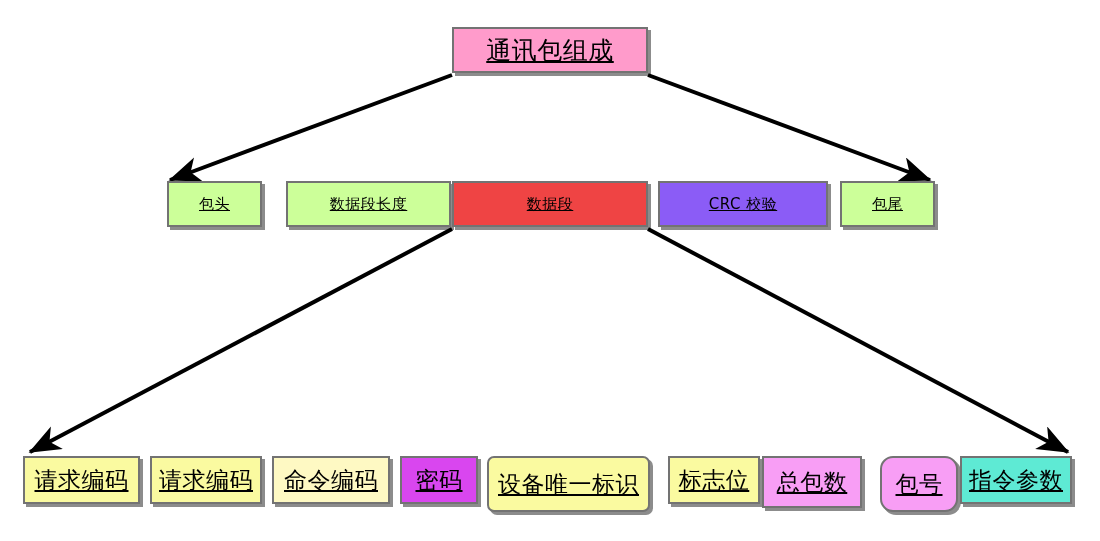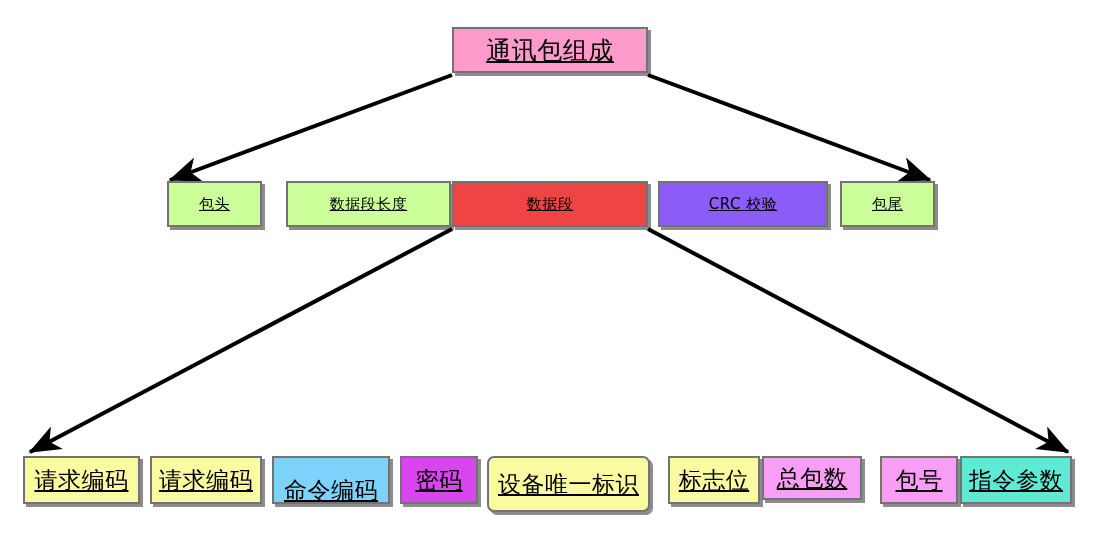--- a/index.html
+++ b/index.html
@@ -89,36 +89,36 @@
         <span class="label">包尾</span>
       </div>
     </div>
   <div id="nodes-bot">
       <div class="node row-bot" style="left: 23px; top: 456px; width: 117px; height: 48px; background: rgb(250, 250, 160);">
         <span class="label">请求编码</span>
       </div>
       <div class="node row-bot" style="left: 150px; top: 456px; width: 112px; height: 48px; background: rgb(250, 250, 160);">
         <span class="label">请求编码</span>
       </div>
-      <div class="node row-bot" style="left: 272px; top: 456px; width: 118px; height: 48px; background: #7dd3fc; align-items: flex-end;">
+      <div class="node row-bot" style="left: 272px; top: 456px; width: 118px; height: 48px; background: #fef9c3;">
         <span class="label">命令编码</span>
       </div>
       <div class="node row-bot" style="left: 400px; top: 456px; width: 78px; height: 48px; background: #d946ef;">
         <span class="label">密码</span>
       </div>
       <div class="node row-bot" style="left: 487px; top: 456px; width: 163px; height: 56px; background: rgb(250, 250, 160); border-radius: 7px;">
         <span class="label">设备唯一标识</span>
       </div>
       <div class="node row-bot" style="left: 668px; top: 456px; width: 92px; height: 48px; background: rgb(250, 250, 160);">
         <span class="label">标志位</span>
       </div>
-      <div class="node row-bot" style="left: 762px; top: 456px; width: 100px; height: 44px; background: rgb(248, 158, 245);">
+      <div class="node row-bot" style="left: 762px; top: 456px; width: 100px; height: 52px; background: rgb(248, 158, 245);">
         <span class="label">总包数</span>
       </div>
-      <div class="node row-bot" style="left: 880px; top: 456px; width: 78px; height: 48px; background: rgb(248, 158, 245);">
+      <div class="node row-bot" style="left: 880px; top: 456px; width: 78px; height: 56px; background: rgb(248, 158, 245); border-radius: 13px;">
         <span class="label">包号</span>
       </div>
       <div class="node row-bot" style="left: 960px; top: 456px; width: 112px; height: 48px; background: #5eead4;">
         <span class="label">指令参数</span>
       </div>
     </div>
 
 </div>
 
 </body></html>

